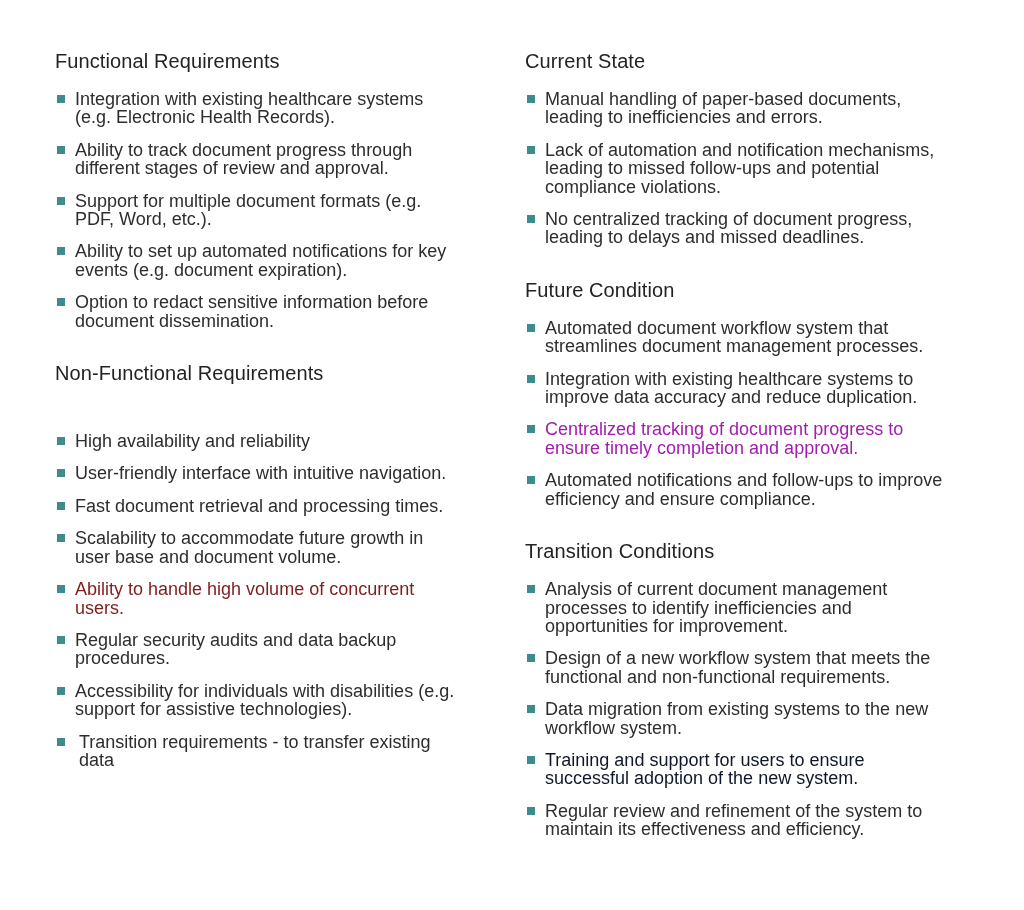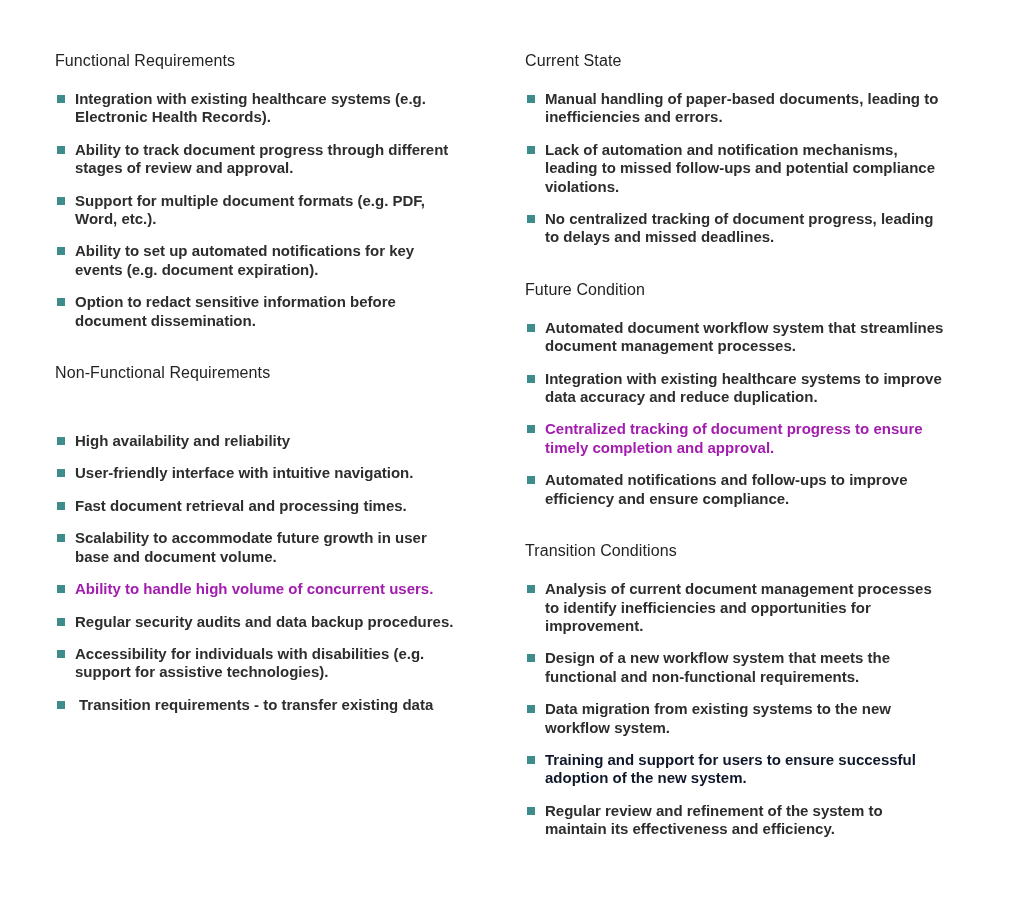--- a/index.html
+++ b/index.html
@@ -36,43 +36,42 @@
   }
 
   .section {
     margin-bottom: 0;
   }
   .section + .section {
     margin-top: 30px;
   }
 
   .section-heading {
-    font-size: 16px;
+    font-size: 20px;
     font-weight: 400;
     color: #232323;
     letter-spacing: 0.1px;
     line-height: 26px;
     margin: 0 0 16px 0;
     white-space: nowrap;
   }
 
   .bullet-list {
     list-style: none;
     margin: 0;
     padding: 0;
   }
 
   .bullet-item {
     position: relative;
     padding-left: 20px;
     margin-bottom: 14px;
-    font-size: 15px;
+    font-size: 18px;
     line-height: 18.4px;
     color: #2d2d2d;
-    font-weight: bold;
   }
   .bullet-item:last-child {
     margin-bottom: 0;
   }
 
   .bullet-marker {
     position: absolute;
     left: 2px;
     top: 5px;
     width: 8px;
@@ -134,101 +133,101 @@
           <span class="bullet-text">User-friendly interface with intuitive navigation.</span>
         </li>
         <li class="bullet-item" style="color: rgb(45, 45, 45);">
           <span class="bullet-marker" style="background: rgb(62, 140, 140);"></span>
           <span class="bullet-text">Fast document retrieval and processing times.</span>
         </li>
         <li class="bullet-item" style="color: rgb(45, 45, 45);">
           <span class="bullet-marker" style="background: rgb(62, 140, 140);"></span>
           <span class="bullet-text">Scalability to accommodate future growth in user base and document volume.</span>
         </li>
+        <li class="bullet-item" style="color: #7f1d1d;">
+          <span class="bullet-marker" style="background: rgb(62, 140, 140);"></span>
+          <span class="bullet-text">Ability to handle high volume of concurrent users.</span>
+        </li>
+        <li class="bullet-item" style="color: rgb(45, 45, 45);">
+          <span class="bullet-marker" style="background: rgb(62, 140, 140);"></span>
+          <span class="bullet-text">Regular security audits and data backup procedures.</span>
+        </li>
+        <li class="bullet-item" style="color: rgb(45, 45, 45);">
+          <span class="bullet-marker" style="background: rgb(62, 140, 140);"></span>
+          <span class="bullet-text">Accessibility for individuals with disabilities (e.g. support for assistive technologies).</span>
+        </li>
+        <li class="bullet-item wide-gutter" style="color: rgb(45, 45, 45);">
+          <span class="bullet-marker" style="background: rgb(62, 140, 140);"></span>
+          <span class="bullet-text">Transition requirements - to transfer existing data</span>
+        </li>
+      </ul>
+    </div>
+  </div>
+
+  <div class="column right">
+    <div class="section">
+      <h2 class="section-heading" style="color: rgb(35, 35, 35);">Current State</h2>
+      <ul class="bullet-list">
+        <li class="bullet-item" style="color: rgb(45, 45, 45);">
+          <span class="bullet-marker" style="background: rgb(62, 140, 140);"></span>
+          <span class="bullet-text">Manual handling of paper-based documents, leading to inefficiencies and errors.</span>
+        </li>
+        <li class="bullet-item" style="color: rgb(45, 45, 45);">
+          <span class="bullet-marker" style="background: rgb(62, 140, 140);"></span>
+          <span class="bullet-text">Lack of automation and notification mechanisms, leading to missed follow-ups and potential compliance violations.</span>
+        </li>
+        <li class="bullet-item" style="color: rgb(45, 45, 45);">
+          <span class="bullet-marker" style="background: rgb(62, 140, 140);"></span>
+          <span class="bullet-text">No centralized tracking of document progress, leading to delays and missed deadlines.</span>
+        </li>
+      </ul>
+    </div>
+
+    <div class="section">
+      <h2 class="section-heading" style="color: rgb(35, 35, 35);">Future Condition</h2>
+      <ul class="bullet-list">
+        <li class="bullet-item" style="color: rgb(45, 45, 45);">
+          <span class="bullet-marker" style="background: rgb(62, 140, 140);"></span>
+          <span class="bullet-text">Automated document workflow system that streamlines document management processes.</span>
+        </li>
+        <li class="bullet-item" style="color: rgb(45, 45, 45);">
+          <span class="bullet-marker" style="background: rgb(62, 140, 140);"></span>
+          <span class="bullet-text">Integration with existing healthcare systems to improve data accuracy and reduce duplication.</span>
+        </li>
         <li class="bullet-item" style="color: #a21caf;">
           <span class="bullet-marker" style="background: rgb(62, 140, 140);"></span>
-          <span class="bullet-text">Ability to handle high volume of concurrent users.</span>
-        </li>
-        <li class="bullet-item" style="color: rgb(45, 45, 45);">
-          <span class="bullet-marker" style="background: rgb(62, 140, 140);"></span>
-          <span class="bullet-text">Regular security audits and data backup procedures.</span>
-        </li>
-        <li class="bullet-item" style="color: rgb(45, 45, 45);">
-          <span class="bullet-marker" style="background: rgb(62, 140, 140);"></span>
-          <span class="bullet-text">Accessibility for individuals with disabilities (e.g. support for assistive technologies).</span>
-        </li>
-        <li class="bullet-item wide-gutter" style="color: rgb(45, 45, 45);">
-          <span class="bullet-marker" style="background: rgb(62, 140, 140);"></span>
-          <span class="bullet-text">Transition requirements - to transfer existing data</span>
+          <span class="bullet-text">Centralized tracking of document progress to ensure timely completion and approval.</span>
+        </li>
+        <li class="bullet-item" style="color: rgb(45, 45, 45);">
+          <span class="bullet-marker" style="background: rgb(62, 140, 140);"></span>
+          <span class="bullet-text">Automated notifications and follow-ups to improve efficiency and ensure compliance.</span>
+        </li>
+      </ul>
+    </div>
+
+    <div class="section">
+      <h2 class="section-heading" style="color: rgb(35, 35, 35);">Transition Conditions</h2>
+      <ul class="bullet-list">
+        <li class="bullet-item" style="color: rgb(45, 45, 45);">
+          <span class="bullet-marker" style="background: rgb(62, 140, 140);"></span>
+          <span class="bullet-text">Analysis of current document management processes to identify inefficiencies and opportunities for improvement.</span>
+        </li>
+        <li class="bullet-item" style="color: rgb(45, 45, 45);">
+          <span class="bullet-marker" style="background: rgb(62, 140, 140);"></span>
+          <span class="bullet-text">Design of a new workflow system that meets the functional and non-functional requirements.</span>
+        </li>
+        <li class="bullet-item" style="color: rgb(45, 45, 45);">
+          <span class="bullet-marker" style="background: rgb(62, 140, 140);"></span>
+          <span class="bullet-text">Data migration from existing systems to the new workflow system.</span>
+        </li>
+        <li class="bullet-item" style="color: #0f172a;">
+          <span class="bullet-marker" style="background: rgb(62, 140, 140);"></span>
+          <span class="bullet-text">Training and support for users to ensure successful adoption of the new system.</span>
+        </li>
+        <li class="bullet-item" style="color: rgb(45, 45, 45);">
+          <span class="bullet-marker" style="background: rgb(62, 140, 140);"></span>
+          <span class="bullet-text">Regular review and refinement of the system to maintain its effectiveness and efficiency.</span>
         </li>
       </ul>
     </div>
   </div>
 
-  <div class="column right">
-    <div class="section">
-      <h2 class="section-heading" style="color: rgb(35, 35, 35);">Current State</h2>
-      <ul class="bullet-list">
-        <li class="bullet-item" style="color: rgb(45, 45, 45);">
-          <span class="bullet-marker" style="background: rgb(62, 140, 140);"></span>
-          <span class="bullet-text">Manual handling of paper-based documents, leading to inefficiencies and errors.</span>
-        </li>
-        <li class="bullet-item" style="color: rgb(45, 45, 45);">
-          <span class="bullet-marker" style="background: rgb(62, 140, 140);"></span>
-          <span class="bullet-text">Lack of automation and notification mechanisms, leading to missed follow-ups and potential compliance violations.</span>
-        </li>
-        <li class="bullet-item" style="color: rgb(45, 45, 45);">
-          <span class="bullet-marker" style="background: rgb(62, 140, 140);"></span>
-          <span class="bullet-text">No centralized tracking of document progress, leading to delays and missed deadlines.</span>
-        </li>
-      </ul>
-    </div>
-
-    <div class="section">
-      <h2 class="section-heading" style="color: rgb(35, 35, 35);">Future Condition</h2>
-      <ul class="bullet-list">
-        <li class="bullet-item" style="color: rgb(45, 45, 45);">
-          <span class="bullet-marker" style="background: rgb(62, 140, 140);"></span>
-          <span class="bullet-text">Automated document workflow system that streamlines document management processes.</span>
-        </li>
-        <li class="bullet-item" style="color: rgb(45, 45, 45);">
-          <span class="bullet-marker" style="background: rgb(62, 140, 140);"></span>
-          <span class="bullet-text">Integration with existing healthcare systems to improve data accuracy and reduce duplication.</span>
-        </li>
-        <li class="bullet-item" style="color: #a21caf;">
-          <span class="bullet-marker" style="background: rgb(62, 140, 140);"></span>
-          <span class="bullet-text">Centralized tracking of document progress to ensure timely completion and approval.</span>
-        </li>
-        <li class="bullet-item" style="color: rgb(45, 45, 45);">
-          <span class="bullet-marker" style="background: rgb(62, 140, 140);"></span>
-          <span class="bullet-text">Automated notifications and follow-ups to improve efficiency and ensure compliance.</span>
-        </li>
-      </ul>
-    </div>
-
-    <div class="section">
-      <h2 class="section-heading" style="color: rgb(35, 35, 35);">Transition Conditions</h2>
-      <ul class="bullet-list">
-        <li class="bullet-item" style="color: rgb(45, 45, 45);">
-          <span class="bullet-marker" style="background: rgb(62, 140, 140);"></span>
-          <span class="bullet-text">Analysis of current document management processes to identify inefficiencies and opportunities for improvement.</span>
-        </li>
-        <li class="bullet-item" style="color: rgb(45, 45, 45);">
-          <span class="bullet-marker" style="background: rgb(62, 140, 140);"></span>
-          <span class="bullet-text">Design of a new workflow system that meets the functional and non-functional requirements.</span>
-        </li>
-        <li class="bullet-item" style="color: rgb(45, 45, 45);">
-          <span class="bullet-marker" style="background: rgb(62, 140, 140);"></span>
-          <span class="bullet-text">Data migration from existing systems to the new workflow system.</span>
-        </li>
-        <li class="bullet-item" style="color: #0f172a;">
-          <span class="bullet-marker" style="background: rgb(62, 140, 140);"></span>
-          <span class="bullet-text">Training and support for users to ensure successful adoption of the new system.</span>
-        </li>
-        <li class="bullet-item" style="color: rgb(45, 45, 45);">
-          <span class="bullet-marker" style="background: rgb(62, 140, 140);"></span>
-          <span class="bullet-text">Regular review and refinement of the system to maintain its effectiveness and efficiency.</span>
-        </li>
-      </ul>
-    </div>
-  </div>
-
 </div>
 
 </body></html>

